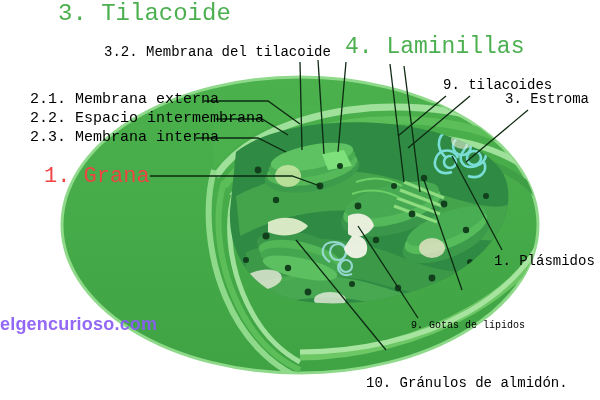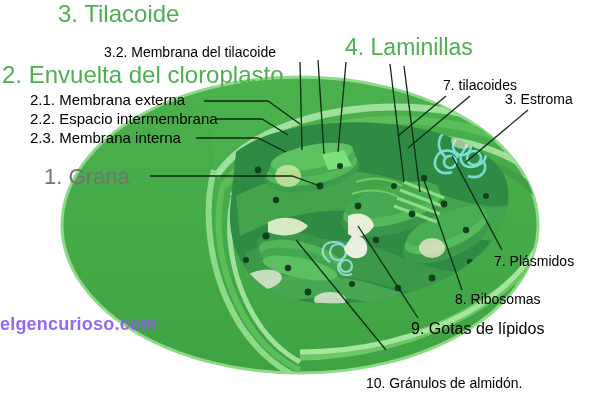--- a/index.html
+++ b/index.html
@@ -5,37 +5,37 @@
 <style>
   html,body{margin:0;padding:0;background:#ffffff;}
   body{
     width:600px;height:400px;position:relative;overflow:hidden;
     font-family:"Liberation Sans", sans-serif;
     background:#ffffff;
   }
   #stage{position:absolute;inset:0;width:600px;height:400px;}
   #art{position:absolute;left:0;top:0;width:600px;height:400px;}
 
-  .lbl{position:absolute;white-space:nowrap;color:#000000;line-height:1;}
+  .lbl{position:absolute;white-space:nowrap;color:#000000;line-height:1;font-family:Liberation Mono, monospace;}
   .head{color:#4caf50;font-weight:400;}
 
   .h3{left:58px;  top:2px;   font-size:24px;}
   .s31{left:76px; top:28px;  font-size:14px;}
   .s32{left:76px; top:45px;  font-size:14px;margin-left:28px;}
   .h2{left:2px;   top:63px;  font-size:24px;}
   .s21{left:30px; top:92px;  font-size:15px;}
   .s22{left:30px; top:111px; font-size:15px;}
   .s23{left:30px; top:130px; font-size:15px;text-align:right;}
-  .h1{left:44px;  top:166px; font-size:22px;color:#737373;}
+  .h1{left:44px;  top:166px; font-size:22px;color:#ef4444;}
   .h4{left:345px; top:36px;  font-size:23px;text-align:center;}
   .n5{left:443px; top:78px;  font-size:14px;}
   .n6{left:505px; top:92px;  font-size:14px;}
   .n7{left:494px; top:254px; font-size:14px;}
   .n8{left:455px; top:292px; font-size:14px;}
-  .n9{left:411px; top:321px; font-size:16px;text-align:right;}
+  .n9{left:411px; top:321px; font-size:10px;text-align:right;}
   .n10{left:366px;top:352px; font-size:14px;margin-top:24px;}
 
   .wm{
     position:absolute;left:0;top:314px;font-size:18px;
     color:#8b5cf6;letter-spacing:.2px;font-weight:700;
     opacity:.92;
   }
 </style>
 </head>
 <body>
@@ -209,29 +209,27 @@
 
       <path d="M418 318 L358 226"></path>
 
       <path d="M386 350 L296 240"></path>
     </g>
   </svg>
 
   <div class="lbl head h3">3. Tilacoide</div>
   <div class="lbl s32">3.2. Membrana del tilacoide</div>
 
-  <div class="lbl head h2">2. Envuelta del cloroplasto</div>
   <div class="lbl s21">2.1. Membrana externa</div>
   <div class="lbl s22">2.2. Espacio intermembrana</div>
   <div class="lbl s23">2.3. Membrana interna</div>
 
   <div class="lbl h1">1. Grana</div>
   <div class="lbl head h4">4. Laminillas</div>
 
-  <div class="lbl n5">7. tilacoides</div>
+  <div class="lbl n5">9. tilacoides</div>
   <div class="lbl n6">3. Estroma</div>
-  <div class="lbl n7">7. Plásmidos</div>
-  <div class="lbl n8">8. Ribosomas</div>
+  <div class="lbl n7">1. Plásmidos</div>
   <div class="lbl n9">9. Gotas de lípidos</div>
   <div class="lbl n10">10. Gránulos de almidón.</div>
 
   <div class="wm">elgencurioso.com</div>
 </div>
 
 </body></html>

